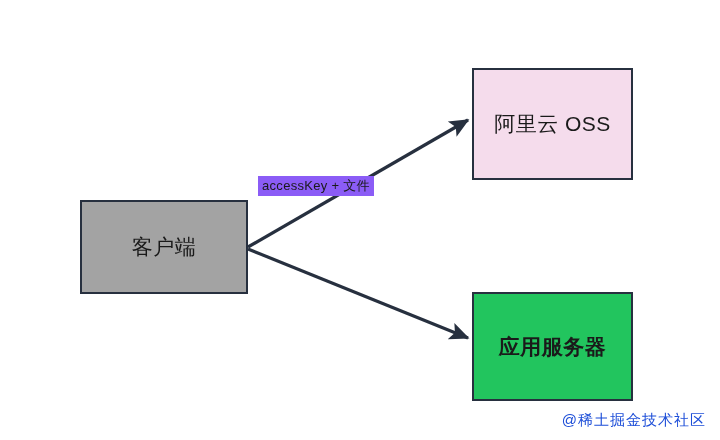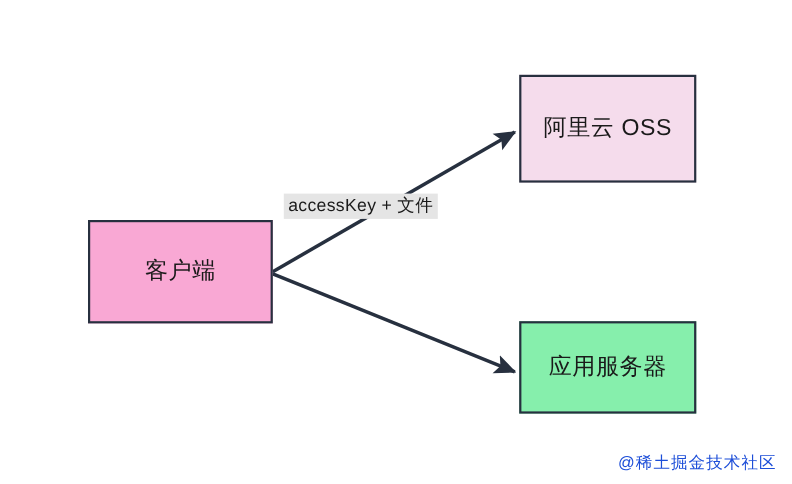--- a/index.html
+++ b/index.html
@@ -31,50 +31,51 @@
     font-size: 21px;
     line-height: 1.2;
     letter-spacing: 0.5px;
     white-space: nowrap;
   }
   #node-client {
     left: 80px;
     top: 200px;
     width: 168px;
     height: 94px;
-    background: #f9a8d4;
+    background: #a3a3a3;
   }
   #node-oss {
     left: 472px;
     top: 68px;
     width: 161px;
-    height: 98px;
+    height: 112px;
     background: #f5dcec;
   }
   #node-app-server {
     left: 472px;
     top: 292px;
     width: 161px;
-    height: 84px;
-    background: #86efac;
+    height: 109px;
+    background: #22c55e;
+    font-weight: bold;
   }
   #edge-layer {
     position: absolute;
     left: 0;
     top: 0;
     width: 720px;
     height: 440px;
     pointer-events: none;
   }
   .edge-label {
     position: absolute;
-    font-size: 16px;
+    font-size: 13px;
     color: #1a1a1a;
     white-space: nowrap;
-    background: #e5e5e5;
+    background: #8b5cf6;
     padding: 1px 4px;
     letter-spacing: 0.3px;
   }
   #edge-label-accesskey {
     left: 258px;
     top: 176px;
   }
   #edge-label-file-url {
     left: 313px;
     top: 274px;

